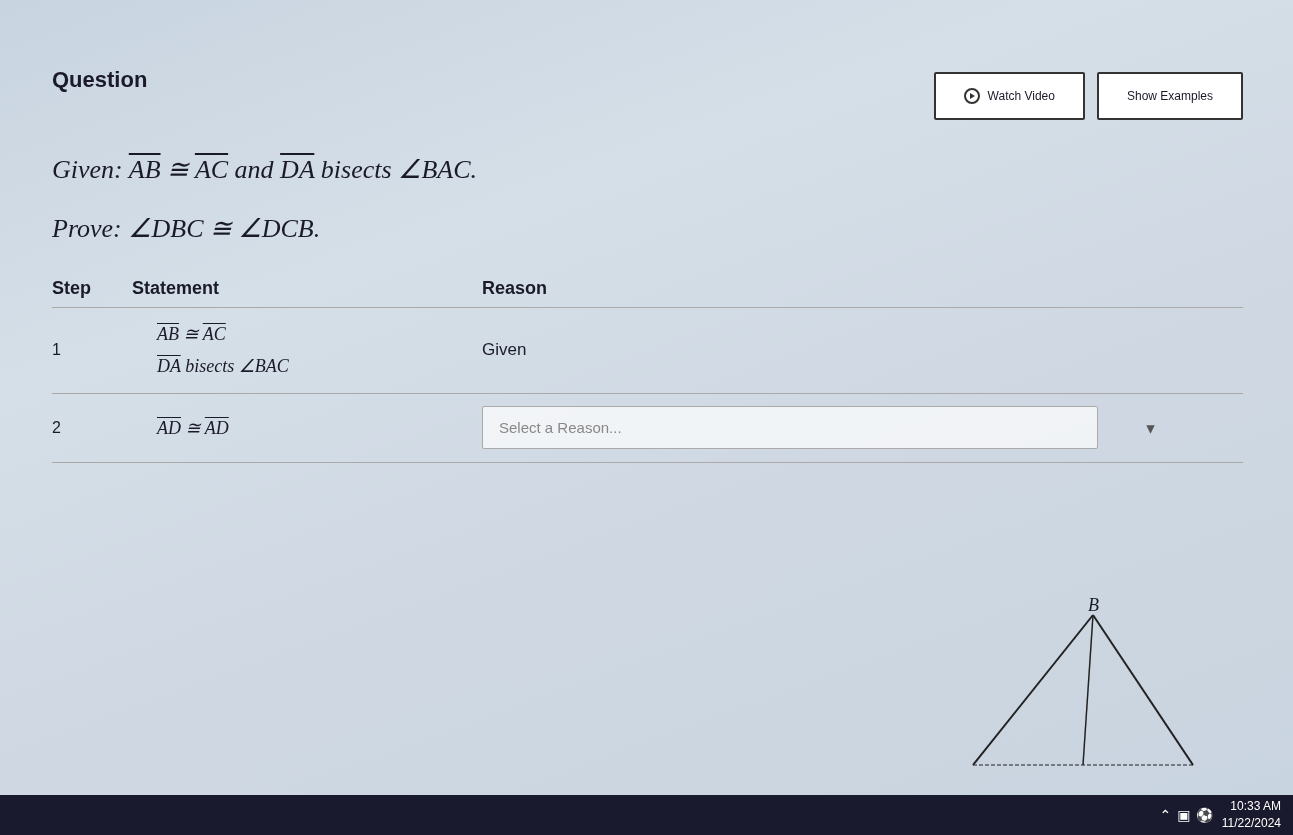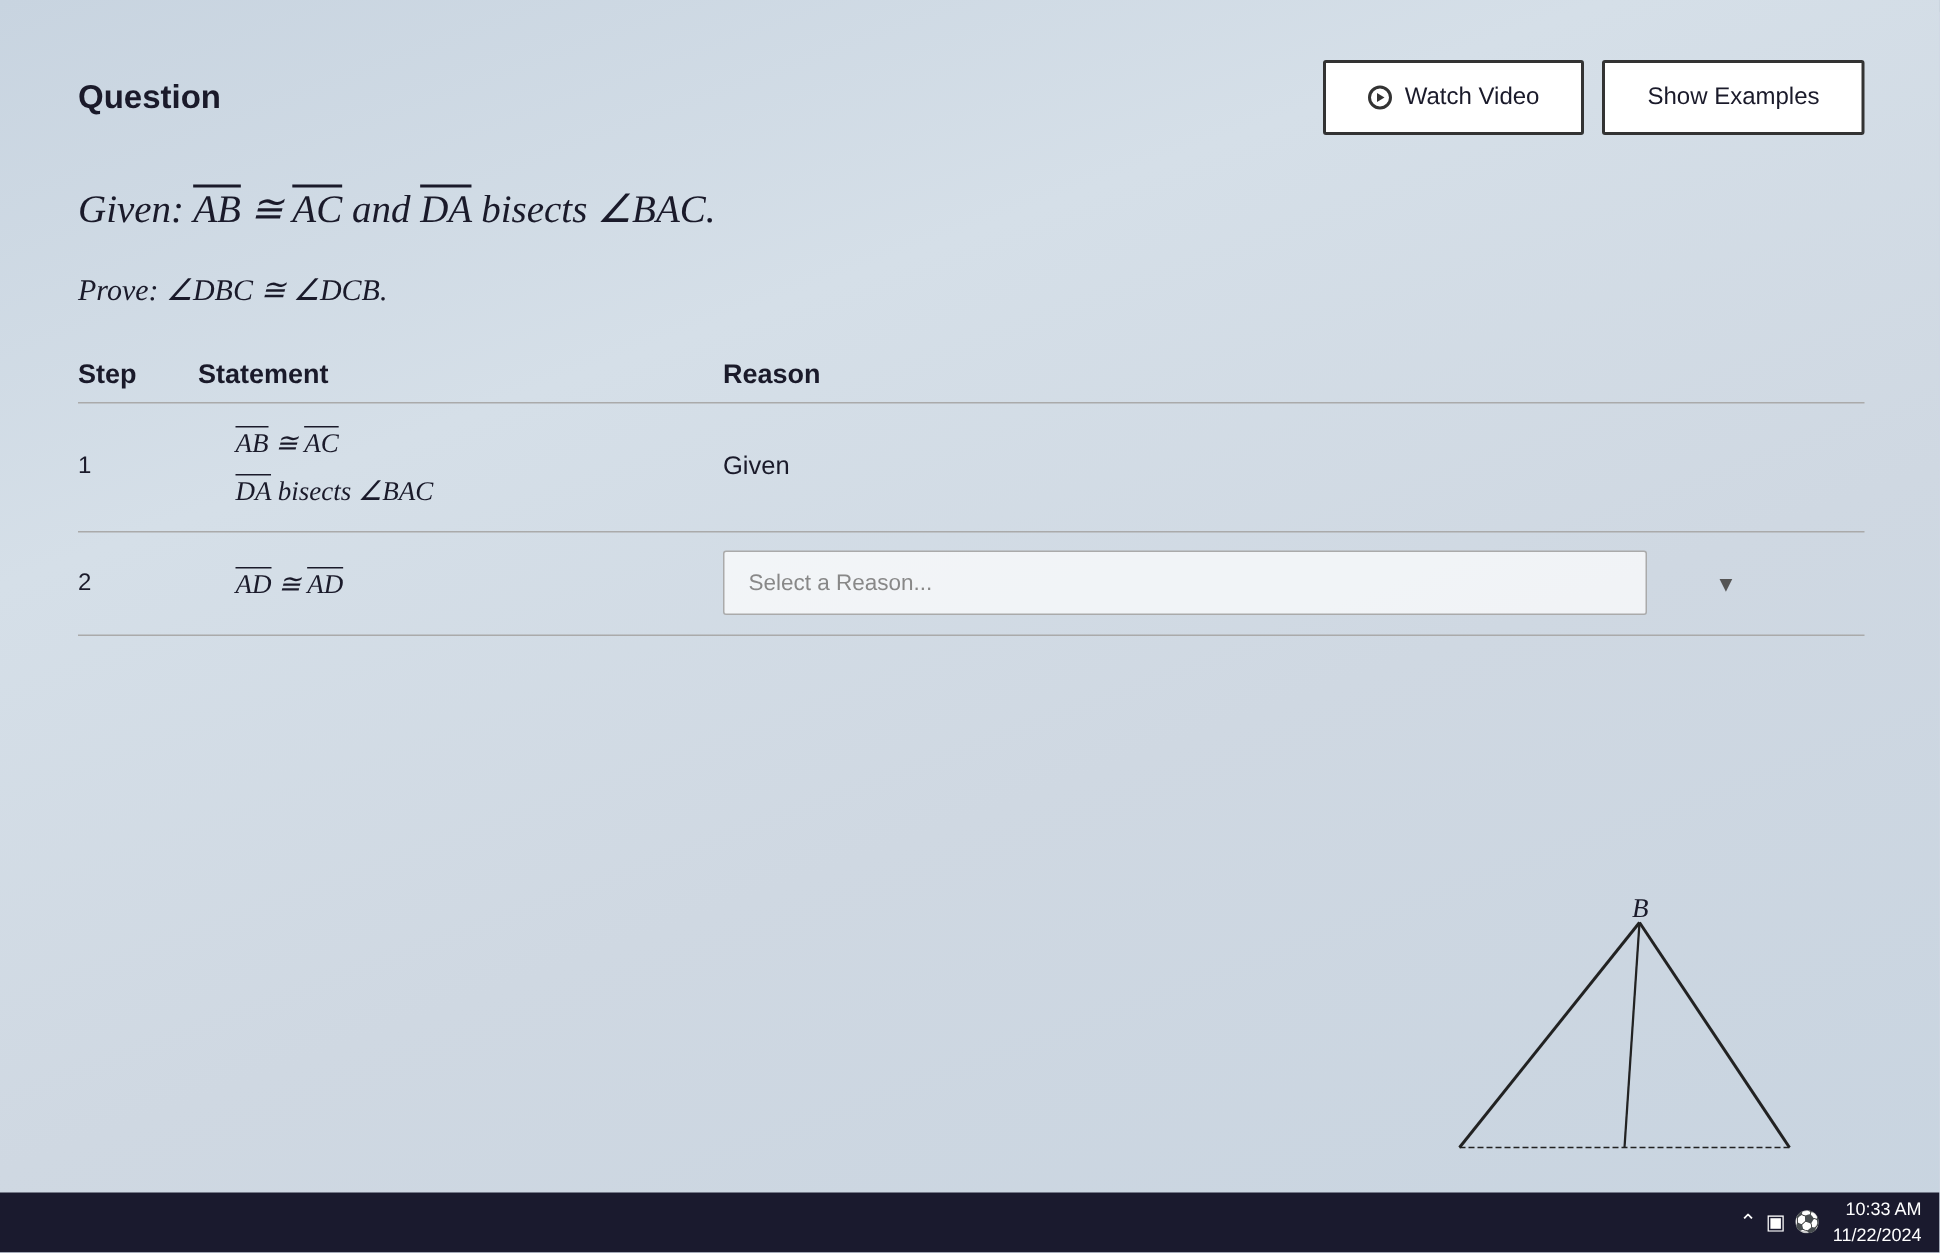--- a/index.html
+++ b/index.html
@@ -89,28 +89,29 @@
 
     .header-buttons {
       display: flex;
       gap: 12px;
     }
 
     .btn-watch, .btn-examples {
       padding: 14px 28px;
       border: 2px solid #333;
       background: white;
-      font-size: 16px;
+      font-size: 12px;
       font-family: Arial, sans-serif;
       cursor: pointer;
       border-radius: 2px;
       color: #1a1a2a;
       display: flex;
       align-items: center;
       gap: 8px;
+      margin-top: 32px;
     }
 
     .btn-watch .play-icon {
       width: 16px;
       height: 16px;
       border: 2px solid #333;
       border-radius: 50%;
       display: inline-flex;
       align-items: center;
       justify-content: center;
@@ -135,21 +136,21 @@
       font-family: Georgia, serif;
       font-style: italic;
       line-height: 1.5;
     }
 
     .overline {
       text-decoration: overline;
     }
 
     .prove-text {
-      font-size: 20px;
+      font-size: 26px;
       color: #1a1a2a;
       font-family: Georgia, serif;
       font-style: italic;
       line-height: 1.5;
       margin-bottom: 30px;
     }
 
     .proof-table {
       width: 100%;
       margin-top: 10px;

